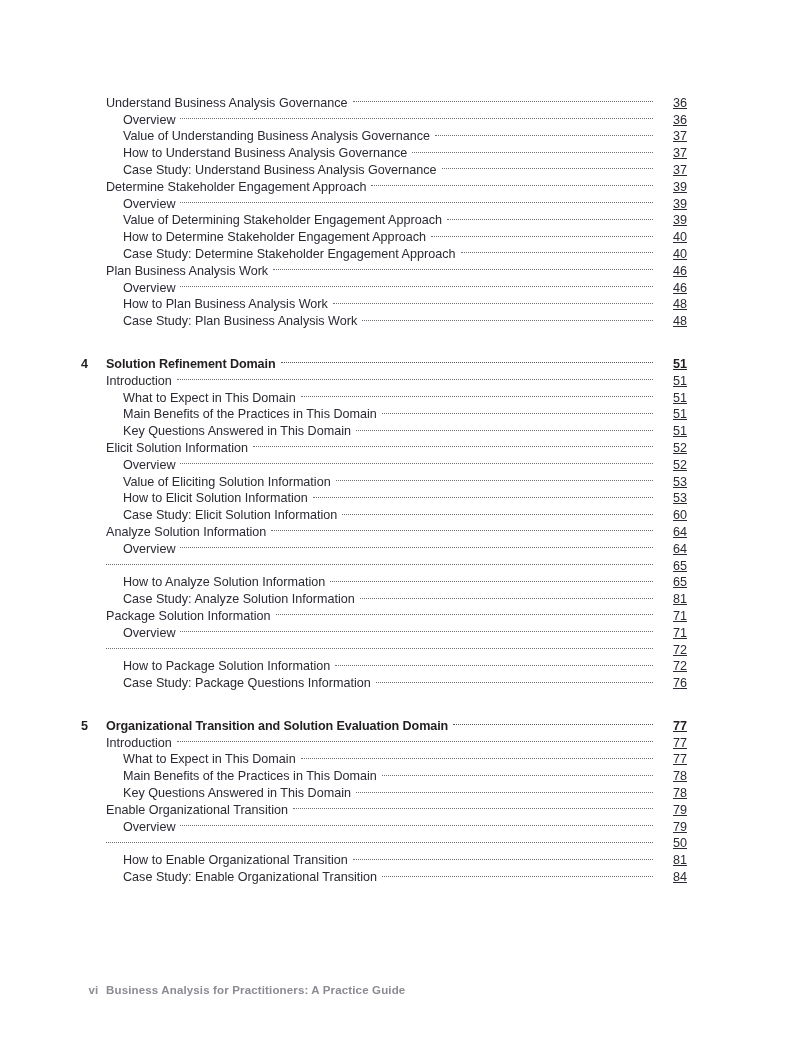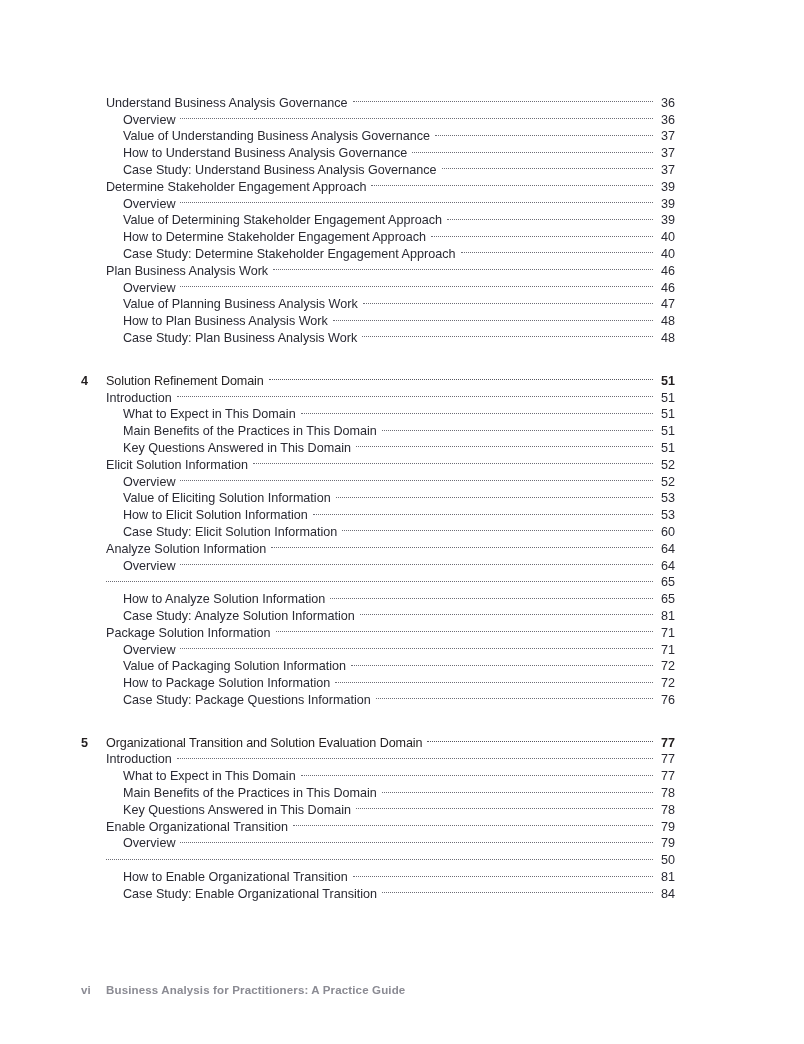--- a/index.html
+++ b/index.html
@@ -69,28 +69,29 @@
     position: absolute;
     left: 0;
     right: 0;
     bottom: 4.5px;
     border-bottom: 1px dotted #6d6d75;
   }
 
   .pagenum {
     flex: 0 0 26px;
     width: 26px;
-    text-align: left;
+    text-align: right;
     padding-left: 8px;
     color: #2a2a33;
+    text-decoration: underline;
   }
 
   
   .lvl-chapter .entry-label {
-    font-weight: normal;
+    font-weight: bold;
     color: #231f20;
     letter-spacing: -0.1px;
   }
   .lvl-chapter .pagenum { font-weight: bold; color: #231f20; }
   .lvl-chapter .leader::before { border-bottom-color: #55555d; }
 
   .lvl1 .entry-label { padding-left: 0px; }
   .lvl2 .entry-label { padding-left: 17px; }
 
   .footer {
@@ -100,20 +101,21 @@
     display: flex;
     align-items: baseline;
     font-size: 11.5px;
     font-weight: bold;
     color: #8b8b93;
     letter-spacing: 0.15px;
   }
   .footer .folio {
     width: 25px;
     flex: 0 0 25px;
+    text-align: center;
   }
   .footer .booktitle { white-space: nowrap; }
 </style>
 </head>
 <body>
 
 <div class="page">
 
   <div class="toc" id="toc-root">
       <div class="toc-block">
@@ -181,26 +183,20 @@
           <span class="chapnum blank"></span>
           <span class="entry-label">Plan Business Analysis Work</span>
           <span class="leader"></span>
           <span class="pagenum">46</span>
         </div>
         <div class="toc-row lvl2">
           <span class="chapnum blank"></span>
           <span class="entry-label">Overview</span>
           <span class="leader"></span>
           <span class="pagenum">46</span>
-        </div>
-        <div class="toc-row lvl2">
-          <span class="chapnum blank"></span>
-          <span class="entry-label">Value of Planning Business Analysis Work</span>
-          <span class="leader"></span>
-          <span class="pagenum">47</span>
         </div>
         <div class="toc-row lvl2">
           <span class="chapnum blank"></span>
           <span class="entry-label">How to Plan Business Analysis Work</span>
           <span class="leader"></span>
           <span class="pagenum">48</span>
         </div>
         <div class="toc-row lvl2">
           <span class="chapnum blank"></span>
           <span class="entry-label">Case Study: Plan Business Analysis Work</span>
@@ -305,21 +301,20 @@
           <span class="pagenum">71</span>
         </div>
         <div class="toc-row lvl2">
           <span class="chapnum blank"></span>
           <span class="entry-label">Overview</span>
           <span class="leader"></span>
           <span class="pagenum">71</span>
         </div>
         <div class="toc-row lvl2">
           <span class="chapnum blank"></span>
-          <span class="entry-label">Value of Packaging Solution Information</span>
           <span class="leader"></span>
           <span class="pagenum">72</span>
         </div>
         <div class="toc-row lvl2">
           <span class="chapnum blank"></span>
           <span class="entry-label">How to Package Solution Information</span>
           <span class="leader"></span>
           <span class="pagenum">72</span>
         </div>
         <div class="toc-row lvl2">

